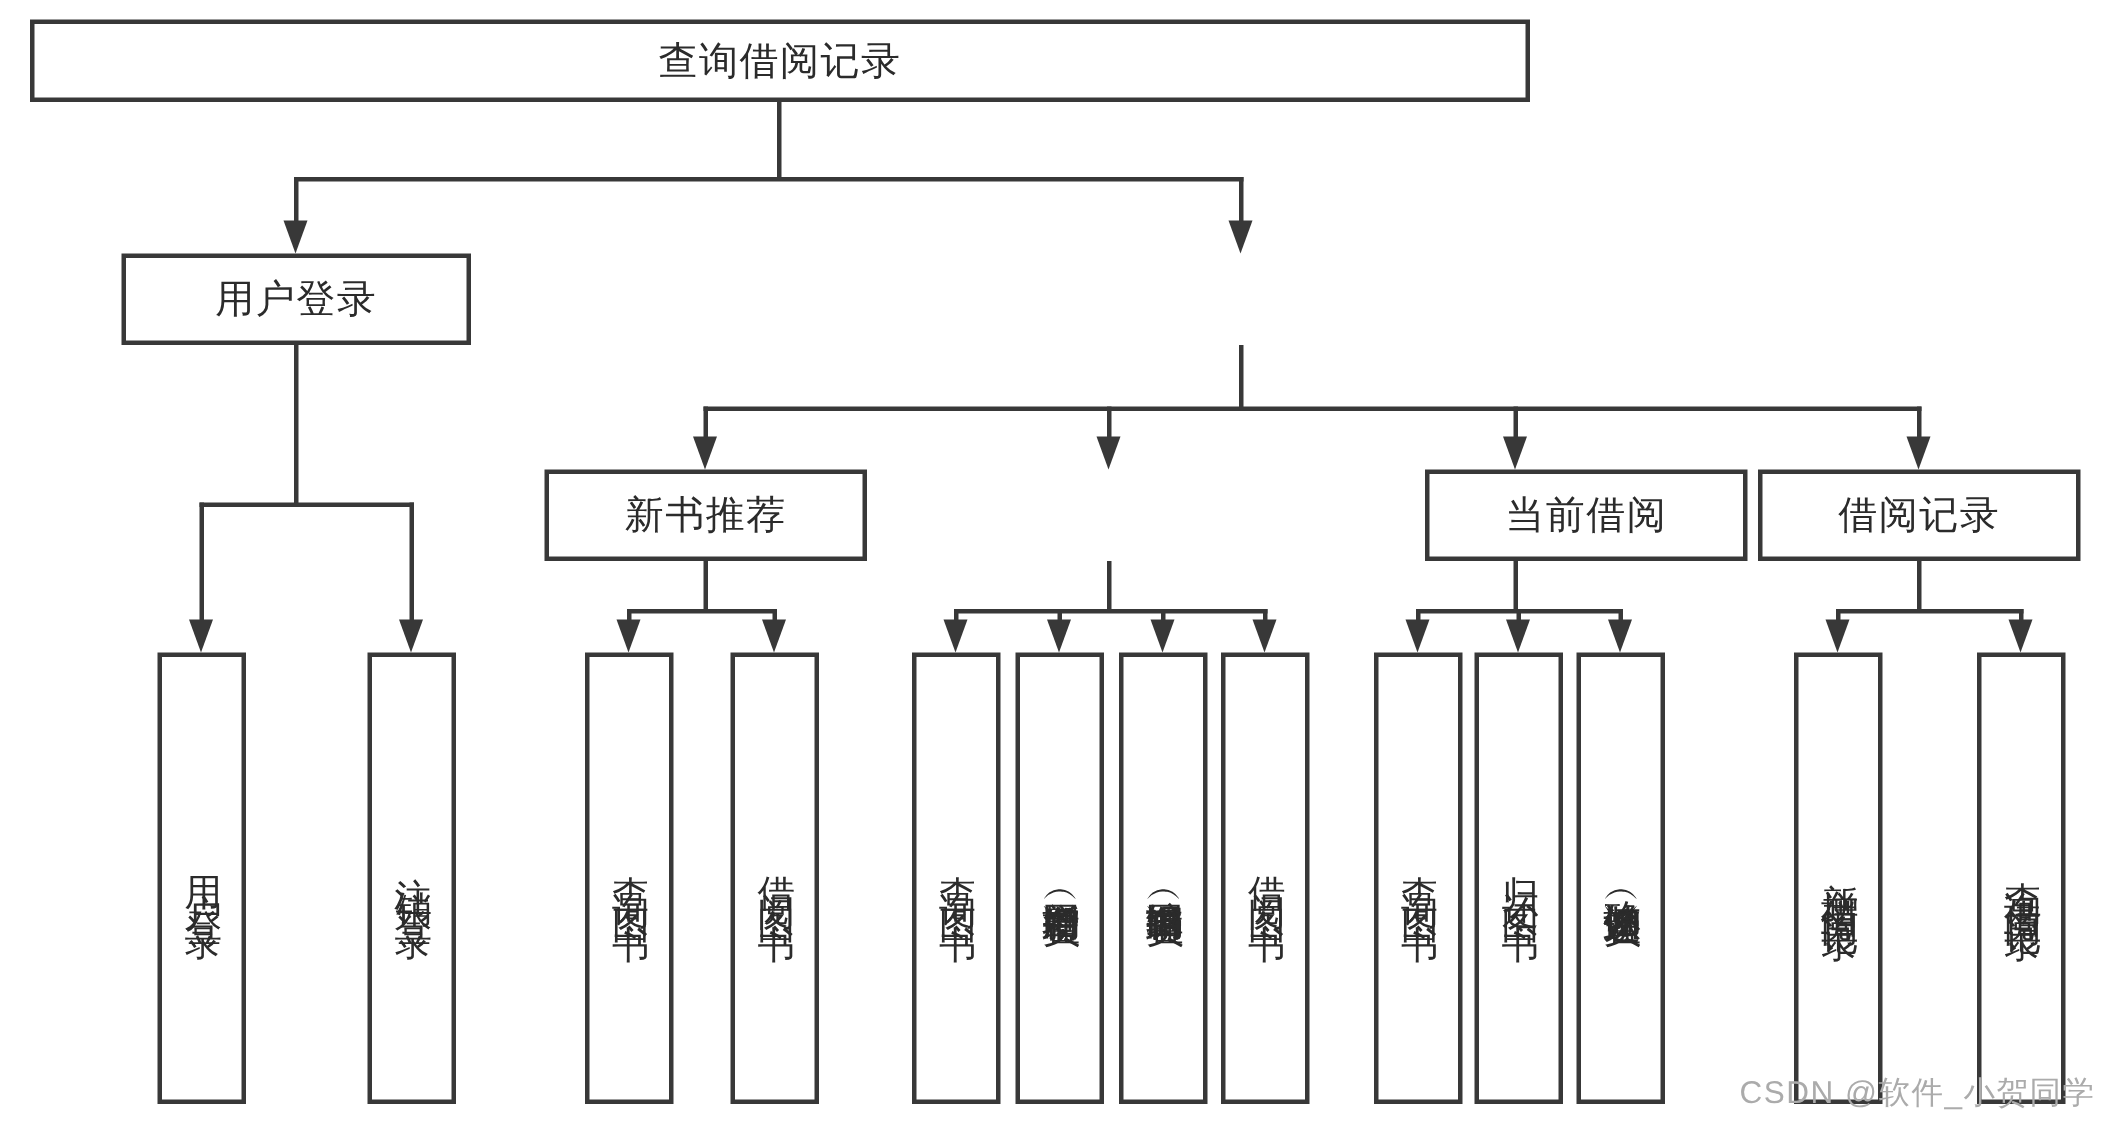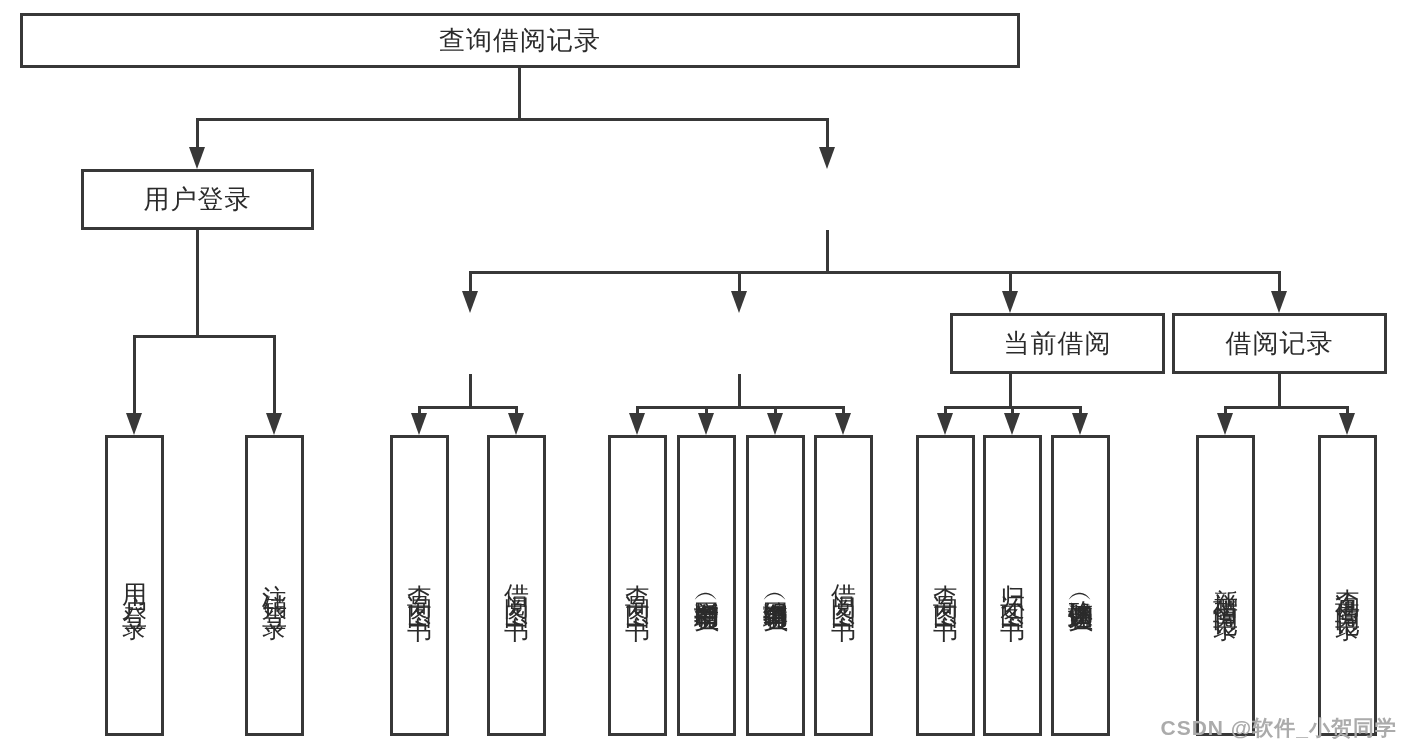--- a/index.html
+++ b/index.html
@@ -33,36 +33,39 @@
   .sp-tight{letter-spacing:1px;}
   .cline{position:absolute;background:var(--line);}
   .arrow{
     position:absolute;width:0;height:0;
     border-left:8px solid transparent;border-right:8px solid transparent;
     border-top:22px solid var(--line);
   }
   .watermark{
     position:absolute;top:714px;right:8px;
     font-size:21px;letter-spacing:1px;color:var(--watermark);
-    white-space:nowrap;z-index:5;font-weight:bold;
+    white-space:nowrap;z-index:5;
   }
 </style>
 </head>
 <body>
 
 <div class="canvas">
 
   <div class="node" style="left:20px;top:13px;width:1000px;height:55px">
     <span class="hlabel">查询借阅记录</span>
   </div>
 
   <div class="node lvl2" style="left:81px">
     <span class="hlabel">用户登录</span>
   </div>
 
+  <div class="node lvl3" style="left:363px">
+    <span class="hlabel">新书推荐</span>
+  </div>
   <div class="node lvl3" style="left:950px">
     <span class="hlabel">当前借阅</span>
   </div>
   <div class="node lvl3" style="left:1172px">
     <span class="hlabel">借阅记录</span>
   </div>
 
   <div class="node leaf" style="left:105px">
     <span class="vtext sp-wide">用户登录</span>
   </div>

